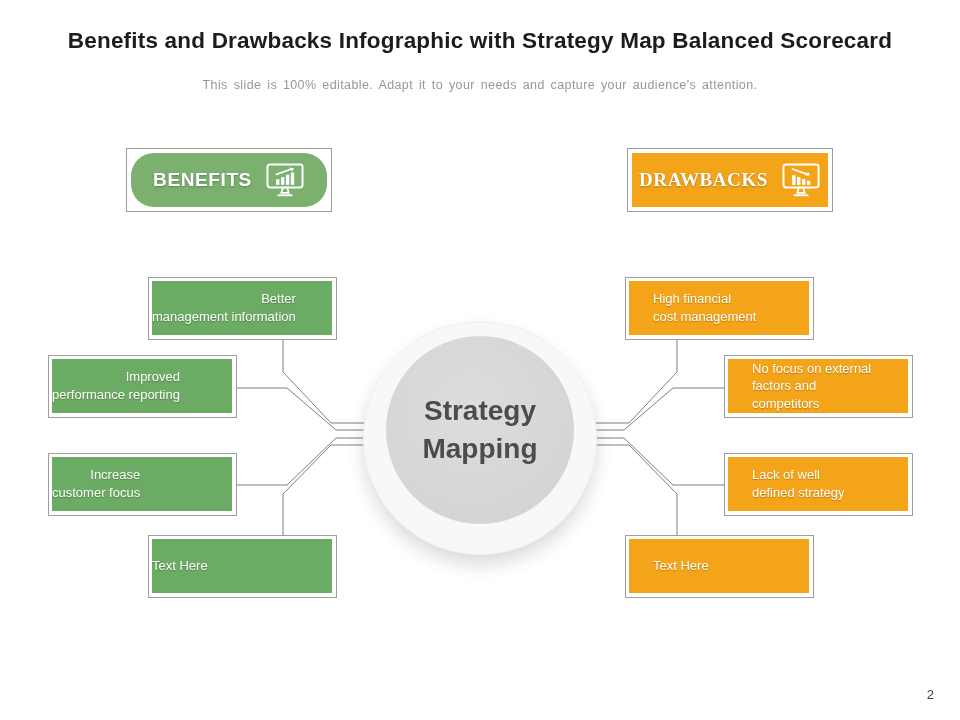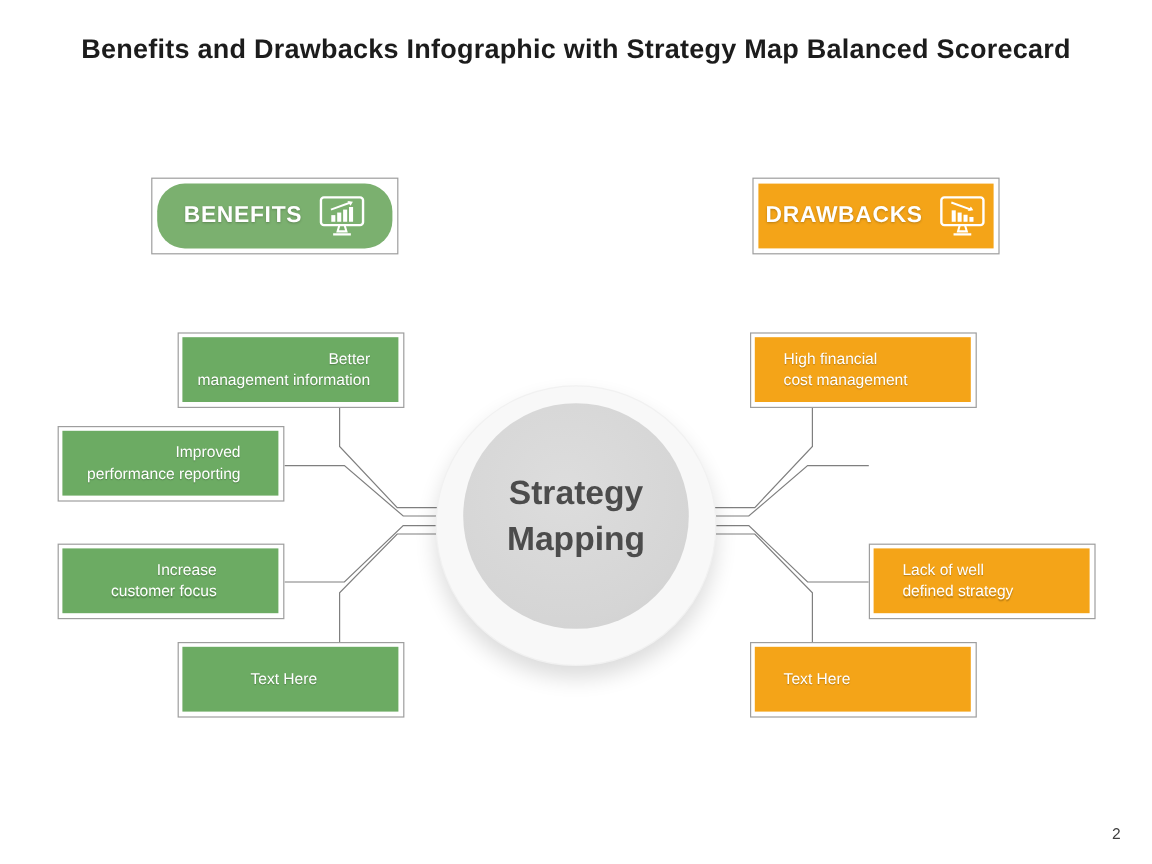--- a/index.html
+++ b/index.html
@@ -18,30 +18,30 @@
 
   
   .connectors{position:absolute;left:0;top:0;z-index:1;}
   .connectors polyline{fill:none;stroke:var(--connector);stroke-width:1;}
 
   
   .banner{position:absolute;z-index:3;border:1px solid var(--outline);
     background:#fff;padding:4px;width:206px;height:64px;cursor:default;}
   .banner .fill{width:100%;height:100%;display:flex;align-items:center;justify-content:center;gap:13px;}
   .banner.green .fill{background:var(--green-header);border-radius:23px;}
-  .banner.orange .fill{background:var(--orange);}
+  .banner.orange .fill{background:var(--orange);font-family:Liberation Serif, serif;}
   .banner .label{color:#fff;font-size:19px;font-weight:bold;letter-spacing:.6px;
     text-shadow:0 1px 2px rgba(0,0,0,.25);}
   .banner .micon{width:40px;height:37px;display:block;}
 
   
   .node{position:absolute;z-index:3;width:189px;height:63px;
     border:1px solid var(--outline);background:#fff;padding:3px 4px 4px 3px;}
   .node .fill{width:100%;height:100%;display:flex;align-items:center;}
-  .node.green .fill{background:var(--green);justify-content:center;padding-right:11px;text-align:right;}
+  .node.green .fill{background:var(--green);justify-content:flex-start;padding-right:11px;text-align:right;}
   .node.orange .fill{background:var(--orange);justify-content:flex-start;padding-left:24px;text-align:left;}
   .node .txt{color:#fff;font-size:13px;line-height:1.35;white-space:pre-line;
     text-shadow:0 1px 1px rgba(0,0,0,.25);}
 
   
   .hub-outer{position:absolute;left:363px;top:321px;width:234px;height:234px;z-index:2;
     border-radius:50%;background:#f8f8f8;border:1px solid #f1f1f1;
     box-shadow:0 10px 18px rgba(0,0,0,.14);}
   .hub-inner{position:absolute;left:386px;top:336px;width:188px;height:188px;z-index:2;
     border-radius:50%;background:radial-gradient(circle at 45% 38%, #dddddd 0%, #d5d5d5 70%, #cfcfcf 100%);
@@ -49,20 +49,21 @@
   .hub-inner .txt{font-size:28px;font-weight:bold;color:#4c4c4c;line-height:1.35;white-space:pre-line;}
 
   .page-num{position:absolute;right:26px;bottom:18px;font-size:13px;color:#3f3f3f;}
 </style>
 </head>
 <body>
 
 <div class="slide">
 
   <div class="title">Benefits and Drawbacks Infographic with Strategy Map Balanced Scorecard</div>
+  <div class="subtitle">This slide is 100% editable. Adapt it to your needs and capture your audience's attention.</div>
 
   <svg class="connectors" width="960" height="720">
 
     <polyline points="283,340 283,372 331,423 414,423"></polyline>
     <polyline points="237,388 287,388 336,430 414,430"></polyline>
     <polyline points="237,485 287,485 336,438 414,438"></polyline>
     <polyline points="283,535 283,494 331,445 414,445"></polyline>
 
     <polyline points="677,340 677,372 629,423 546,423"></polyline>
     <polyline points="724,388 673,388 624,430 546,430"></polyline>
@@ -127,20 +128,27 @@
         <span class="txt">Text Here</span>
       </div>
   </div>
 
   <div class="node orange" style="left:625px;top:277px;">
     <div class="fill">
         <span class="txt">High financial
 cost management</span>
       </div>
   </div>
+  <div class="node orange" style="left:724px;top:355px;">
+    <div class="fill">
+        <span class="txt">No focus on external
+factors and
+competitors</span>
+      </div>
+  </div>
   <div class="node orange" style="left:724px;top:453px;">
     <div class="fill">
         <span class="txt">Lack of well
 defined strategy</span>
       </div>
   </div>
   <div class="node orange" style="left:625px;top:535px;">
     <div class="fill">
         <span class="txt">Text Here</span>
       </div>

